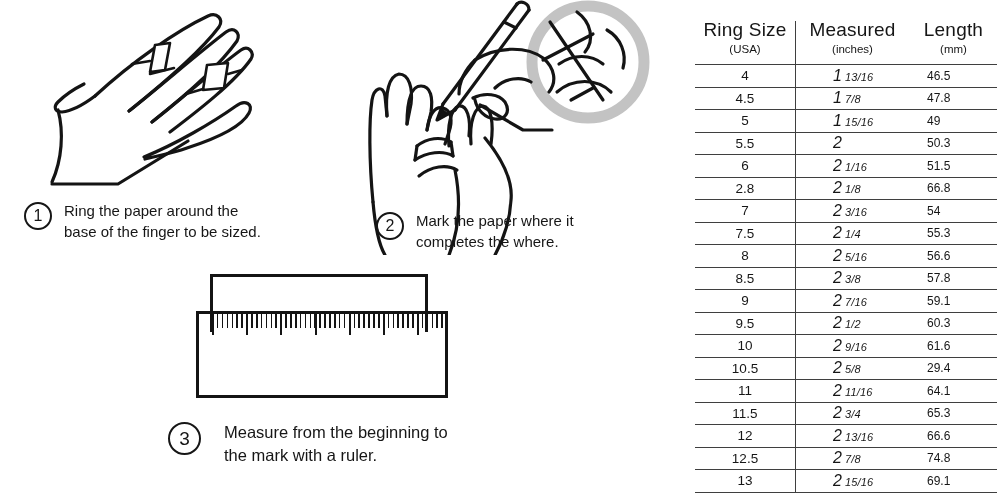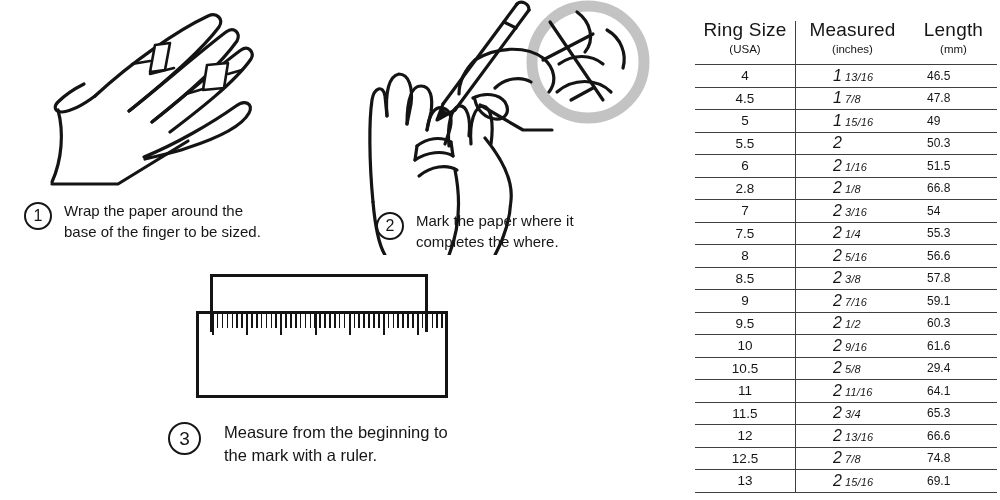--- a/index.html
+++ b/index.html
@@ -73,21 +73,21 @@
       <path d="M112,70 L136,64" fill="none"></path>
       <path d="M169,61 L190,59 L186,84 L165,86 Z"></path>
       <path d="M148,90 L165,85" fill="none"></path>
       <path d="M190,70 L204,66" fill="none"></path>
     </g>
   </svg>
 
   <div id="cap1" class="abs caption" style="left:24px;top:201px;width:260px;">
     <div class="step-circle">1</div>
     <div class="caption-text">
-      <div>Wrap the paper around the</div>
+      <div>Ring the paper around the</div>
       <div>base of the finger to be sized.</div>
     </div>
   </div>
 
   <svg class="abs" style="left:345px;top:0px;" width="330" height="255" viewBox="0 0 330 255" fill="none" stroke="#141414" stroke-width="3.2" stroke-linecap="round" stroke-linejoin="round">
     <circle cx="243" cy="62" r="56" stroke="#c3c3c3" stroke-width="11" fill="#ffffff"></circle>
     <g>
       <path d="M205,22 L258,100"></path>
       <path d="M198,60 L248,34"></path>
       <path d="M232,12 C246,22 250,40 240,52"></path>

